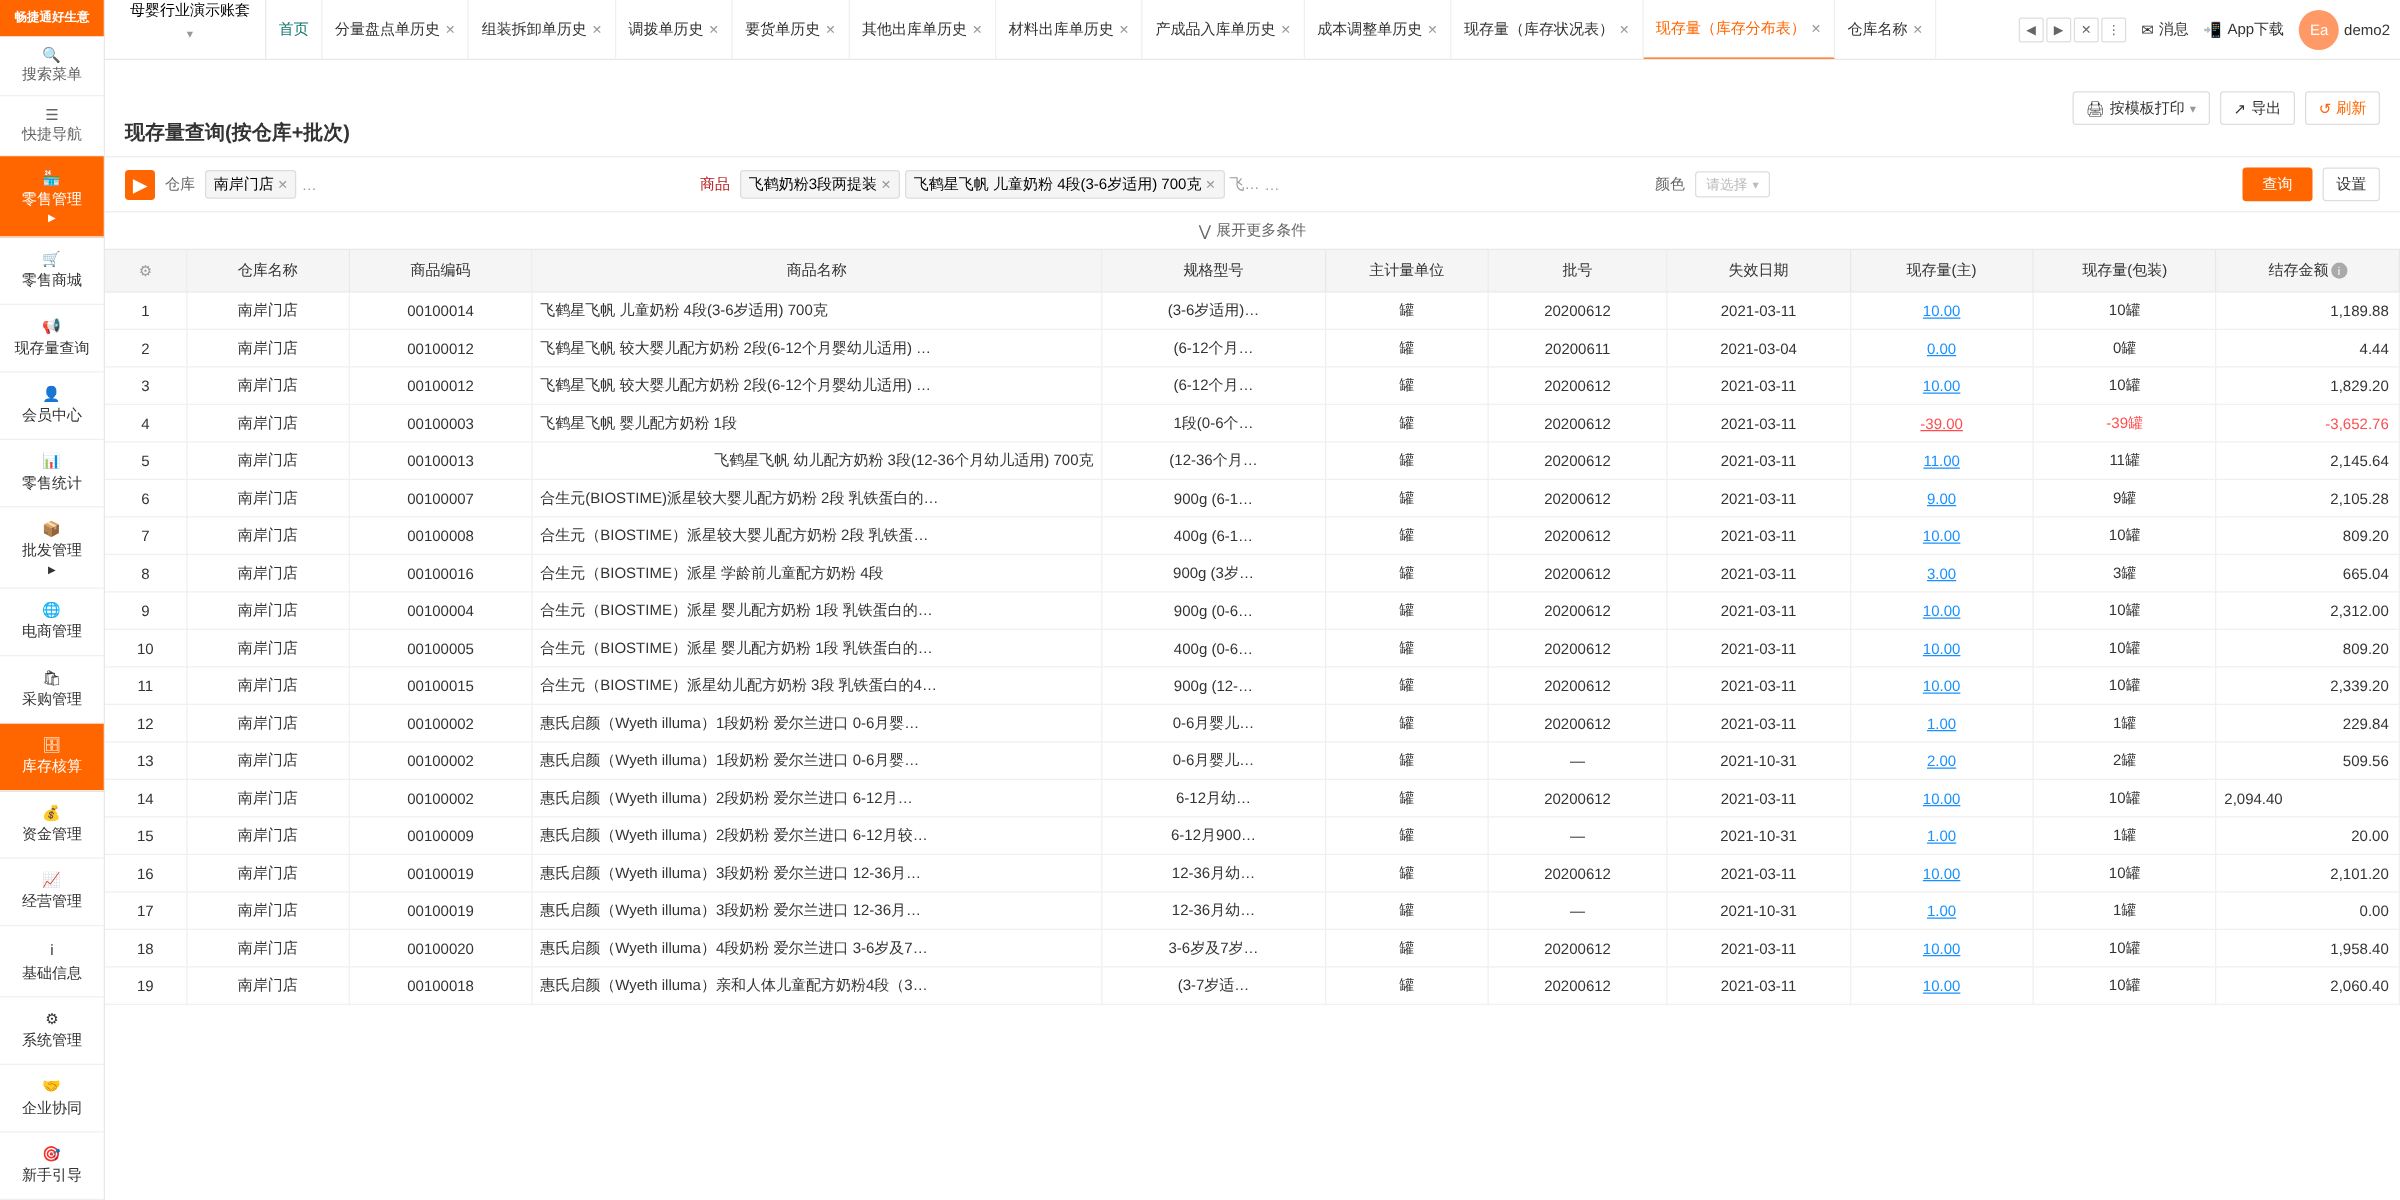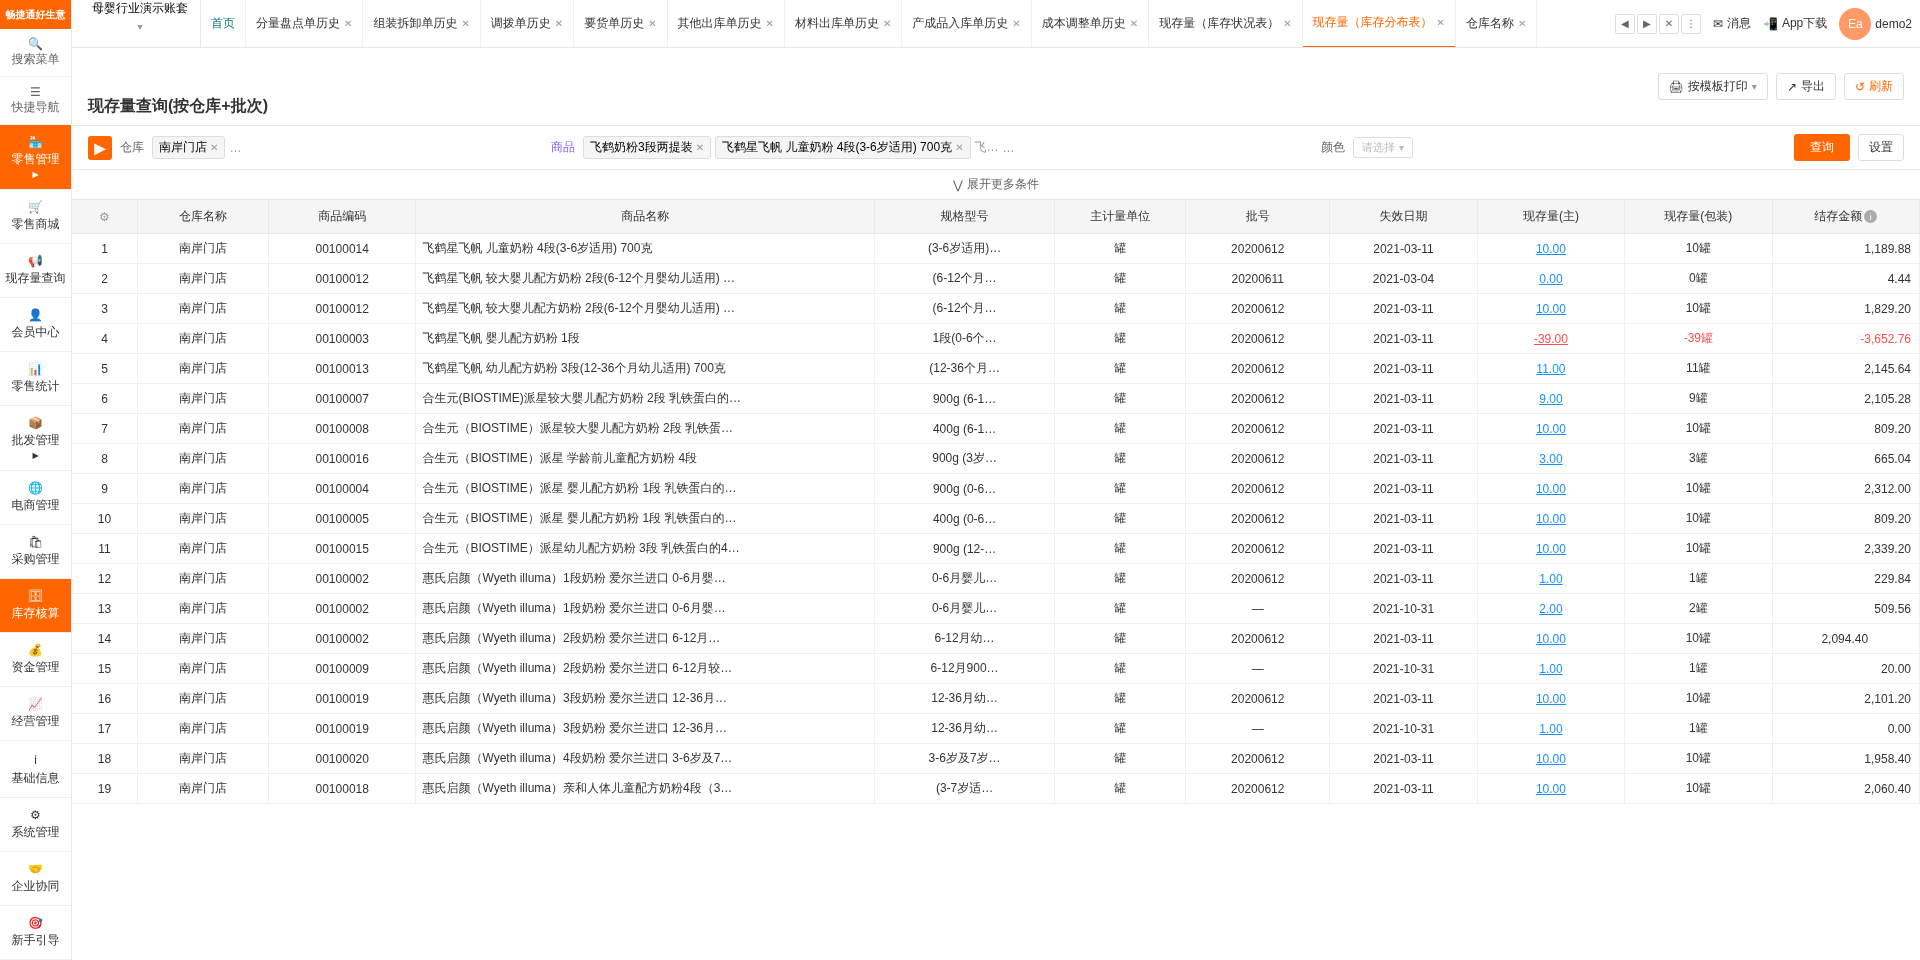--- a/index.html
+++ b/index.html
@@ -1,19 +1,19 @@
 <!DOCTYPE html>
 <html><head>
   <meta charset="utf-8">
   <style>
     * { box-sizing: border-box; margin: 0; padding: 0; font-family: 'Microsoft YaHei', Arial, sans-serif; font-size: 12px; }
     body { width: 1920px; height: 960px; overflow: hidden; background: #f5f5f5; display: flex; }
 
     
-    .sidebar { width: 72px; background: #fff; display: flex; flex-direction: column; border-right: 1px solid #e8e8e8; flex-shrink: 0; }
+    .sidebar { width: 84px; background: #fff; display: flex; flex-direction: column; border-right: 1px solid #e8e8e8; flex-shrink: 0; }
     .sidebar-logo { background: #ff6600; color: #fff; padding: 8px 4px; text-align: center; font-size: 11px; font-weight: bold; line-height: 1.3; height: 48px; display: flex; align-items: center; justify-content: center; }
     .sidebar-logo span { font-size: 10px; }
     .sidebar-search { padding: 8px 4px; text-align: center; color: #666; cursor: pointer; font-size: 11px; border-bottom: 1px solid #f0f0f0; }
     .sidebar-nav { padding: 8px 4px; text-align: center; color: #666; cursor: pointer; font-size: 11px; border-bottom: 1px solid #f0f0f0; }
     .sidebar-item { padding: 10px 4px; text-align: center; color: #333; cursor: pointer; font-size: 11px; display: flex; flex-direction: column; align-items: center; gap: 2px; border-bottom: 1px solid #f0f0f0; }
     .sidebar-item.active { background: #ff6600; color: #fff; }
     .sidebar-item .arrow { font-size: 8px; }
 
     
     .main { flex: 1; display: flex; flex-direction: column; overflow: hidden; }
@@ -43,21 +43,21 @@
 
     
     .filter-bar { background: #fff; padding: 8px 16px; border-bottom: 1px solid #e8e8e8; display: flex; align-items: center; gap: 8px; flex-wrap: nowrap; }
     .filter-expand-btn { width: 24px; height: 24px; background: #ff6600; border-radius: 3px; display: flex; align-items: center; justify-content: center; color: #fff; cursor: pointer; flex-shrink: 0; font-size: 14px; font-weight: bold; }
     .filter-label { color: #666; font-size: 12px; flex-shrink: 0; }
     .filter-tag-group { display: flex; align-items: center; gap: 4px; flex: 1; min-width: 0; }
     .filter-tag { background: #f5f5f5; border: 1px solid #ddd; border-radius: 3px; padding: 2px 6px; font-size: 12px; display: flex; align-items: center; gap: 3px; white-space: nowrap; }
     .filter-tag .tag-close { color: #999; cursor: pointer; font-size: 10px; }
     .filter-more { color: #999; cursor: pointer; }
     .filter-divider { color: #ddd; }
-    .filter-product-label { color: #8b5cf6; flex-shrink: 0; margin-left: 18px; }
+    .filter-product-label { color: #b91c1c; flex-shrink: 0; margin-left: 18px; }
     .filter-product-tags { display: flex; align-items: center; gap: 4px; flex: 2; }
     .filter-color-label { color: #666; flex-shrink: 0; }
     .filter-color-select { display: flex; align-items: center; gap: 4px; border: 1px solid #ddd; border-radius: 3px; padding: 2px 8px; min-width: 60px; justify-content: space-between; cursor: pointer; }
     .filter-search-btn { background: #ff6600; color: #fff; border: none; border-radius: 3px; padding: 5px 16px; cursor: pointer; font-size: 12px; flex-shrink: 0; }
     .filter-setting-btn { border: 1px solid #ddd; border-radius: 3px; padding: 4px 10px; cursor: pointer; color: #333; background: #fff; font-size: 12px; flex-shrink: 0; }
     .expand-conditions { display: flex; align-items: center; gap: 4px; color: #666; font-size: 12px; cursor: pointer; justify-content: center; padding: 2px 0; }
 
     
     .table-wrapper { flex: 1; overflow: auto; background: #fff; }
     table { width: 100%; border-collapse: collapse; table-layout: fixed; }
@@ -393,21 +393,21 @@
       <td>20200612</td>
       <td>2021-03-11</td>
       <td style="color:#ff4d4f;"><span class="td-link" style="color:#ff4d4f;">-39.00</span></td>
       <td style="color:#ff4d4f;">-39罐</td>
       <td style="color:#ff4d4f;;text-align:right;padding-right:8px;">-3,652.76</td>
     </tr>
             <tr>
       <td style="text-align:center;">5</td>
       <td>南岸门店</td>
       <td>00100013</td>
-      <td class="td-left" title="飞鹤星飞帆 幼儿配方奶粉 3段(12-36个月幼儿适用) 700克" style="overflow:hidden;text-overflow:ellipsis;white-space:nowrap;">飞鹤星飞帆 幼儿配方奶粉 3段(12-36个月幼儿适用) 700克</td>
+      <td class="td-left" title="飞鹤星飞帆 幼儿配方奶粉 3段(12-36个月幼儿适用) 700克" style="overflow:hidden;text-overflow:ellipsis;white-space:nowrap;text-align:right;">飞鹤星飞帆 幼儿配方奶粉 3段(12-36个月幼儿适用) 700克</td>
       <td>(12-36个月…</td>
       <td>罐</td>
       <td>20200612</td>
       <td>2021-03-11</td>
       <td style=""><span class="td-link" style="">11.00</span></td>
       <td style="">11罐</td>
       <td style=";text-align:right;padding-right:8px;">2,145.64</td>
     </tr>
             <tr>
       <td style="text-align:center;">6</td>
@@ -517,21 +517,21 @@
       <td style="text-align:center;">14</td>
       <td>南岸门店</td>
       <td>00100002</td>
       <td class="td-left" title="惠氏启颜（Wyeth illuma）2段奶粉 爱尔兰进口 6-12月…" style="overflow:hidden;text-overflow:ellipsis;white-space:nowrap;">惠氏启颜（Wyeth illuma）2段奶粉 爱尔兰进口 6-12月…</td>
       <td>6-12月幼…</td>
       <td>罐</td>
       <td>20200612</td>
       <td>2021-03-11</td>
       <td style=""><span class="td-link" style="">10.00</span></td>
       <td style="">10罐</td>
-      <td style=";text-align:center;padding-right:8px;">2,094.40</td>
+      <td style=";text-align:left;padding-right:8px;">2,094.40</td>
     </tr>
             <tr>
       <td style="text-align:center;">15</td>
       <td>南岸门店</td>
       <td>00100009</td>
       <td class="td-left" title="惠氏启颜（Wyeth illuma）2段奶粉 爱尔兰进口 6-12月较…" style="overflow:hidden;text-overflow:ellipsis;white-space:nowrap;">惠氏启颜（Wyeth illuma）2段奶粉 爱尔兰进口 6-12月较…</td>
       <td>6-12月900…</td>
       <td>罐</td>
       <td>—</td>
       <td>2021-10-31</td>

